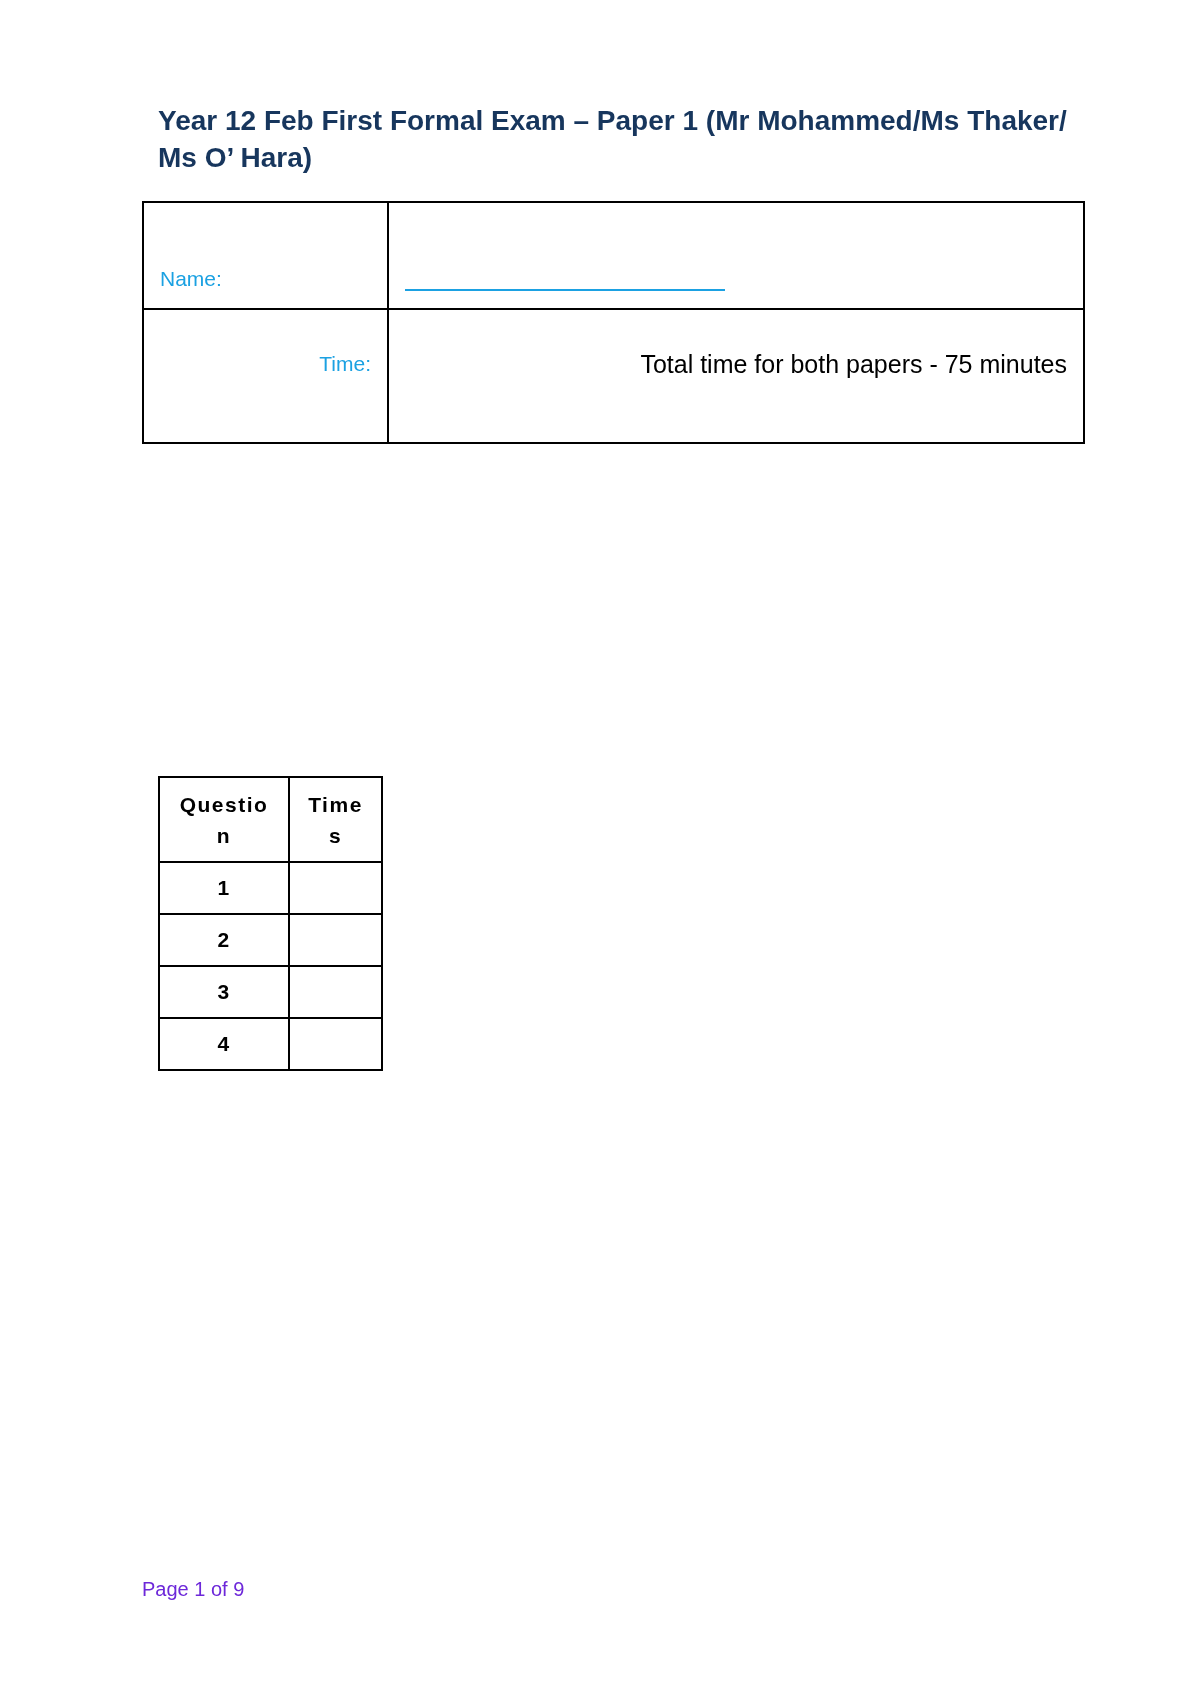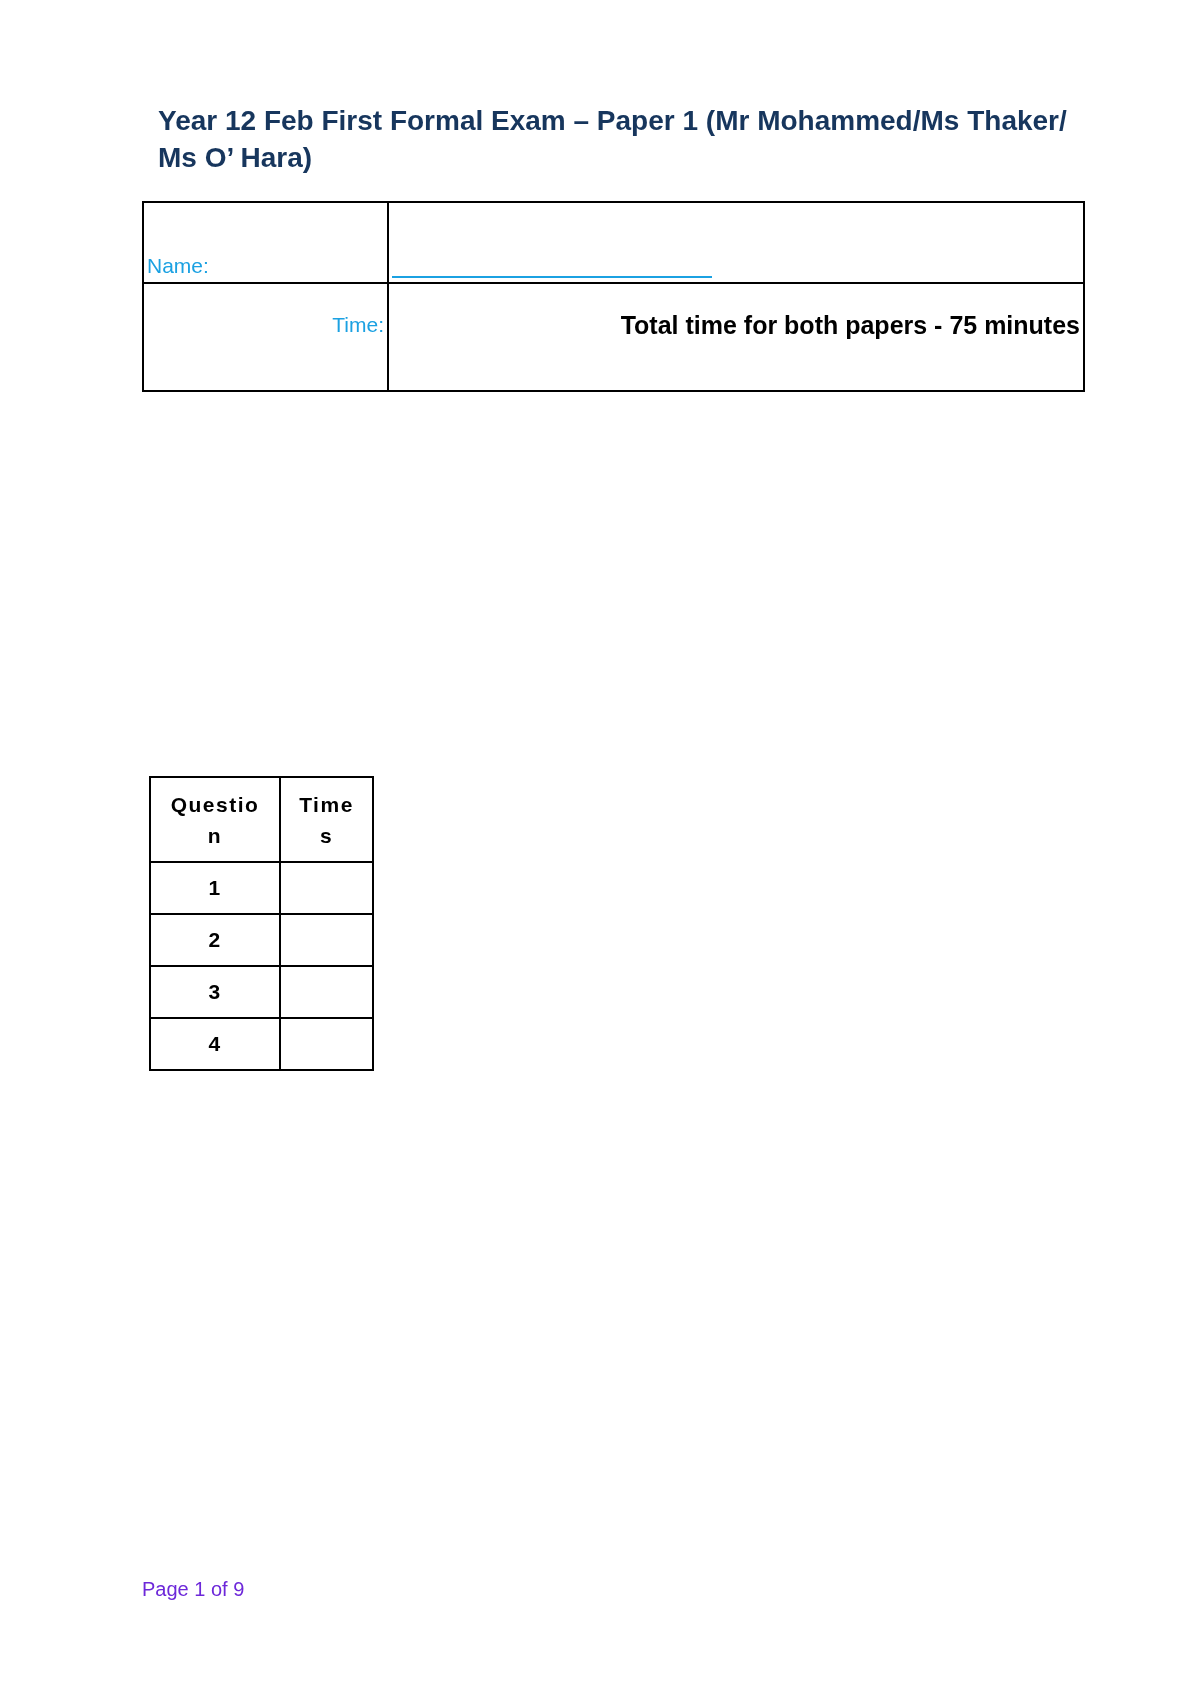--- a/index.html
+++ b/index.html
@@ -2,30 +2,30 @@
 <html><head>
 <meta charset="utf-8">
 <style>
   html, body { margin: 0; padding: 0; background: #ffffff; }
   body { width: 1200px; height: 1694px; position: relative; overflow: hidden;
          font-family: "Liberation Sans", sans-serif; color: #000; }
   .title { position: absolute; left: 142px; top: 86px; width: 920px;
            font-size: 28px; font-weight: bold; color: #17365d; line-height: 37px; margin: 16px; }
   .info { position: absolute; left: 142px; top: 201px; width: 943px;
           border-collapse: collapse; table-layout: fixed; }
-  .info td { border: 2.5px solid #000; padding: 3px; vertical-align: bottom; }
+  .info td { border: 2.5px solid #000; padding: 16px; vertical-align: bottom; }
   .info col.c1 { width: 245px; }
   .info .lbl { color: #1ba1e2; font-size: 21px; }
   .info tr.short td { height: 73px; }
   .info tr.short .lbl { display: block; padding-bottom: 1px; }
   .info tr.tall td { height: 100px; vertical-align: top; text-align: right; }
   .info tr.tall .lbl { display: block; padding: 26px 0 0 22px; }
-  .info .val { display: block; padding: 24px 0 0 22px; font-weight: bold; font-size: 25px; }
+  .info .val { display: block; padding: 24px 0 0 22px; font-weight: normal; font-size: 25px; }
   .uline { display: block; height: 0; border-bottom: 2px solid #1ba1e2; margin-bottom: 1px; }
-  .scores { position: absolute; left: 149px; top: 776px; border-collapse: collapse; table-layout: fixed; border-radius: 29px; }
+  .scores { position: absolute; left: 158px; top: 776px; border-collapse: collapse; table-layout: fixed; border-radius: 29px; }
   .scores td, .scores th { border: 2.5px solid #000; text-align: center; font-weight: bold;
                            font-size: 21px; letter-spacing: 1.5px; padding: 0; }
   .scores th { height: 83px; line-height: 31px; vertical-align: middle; }
   .scores td { height: 50px; }
   .scores col.q { width: 130px; }
   .scores col.m { width: 93px; }
   .footer { position: absolute; left: 142px; top: 1578px; font-size: 20px; color: #6d28d9; }
 </style>
 </head>
 <body>

